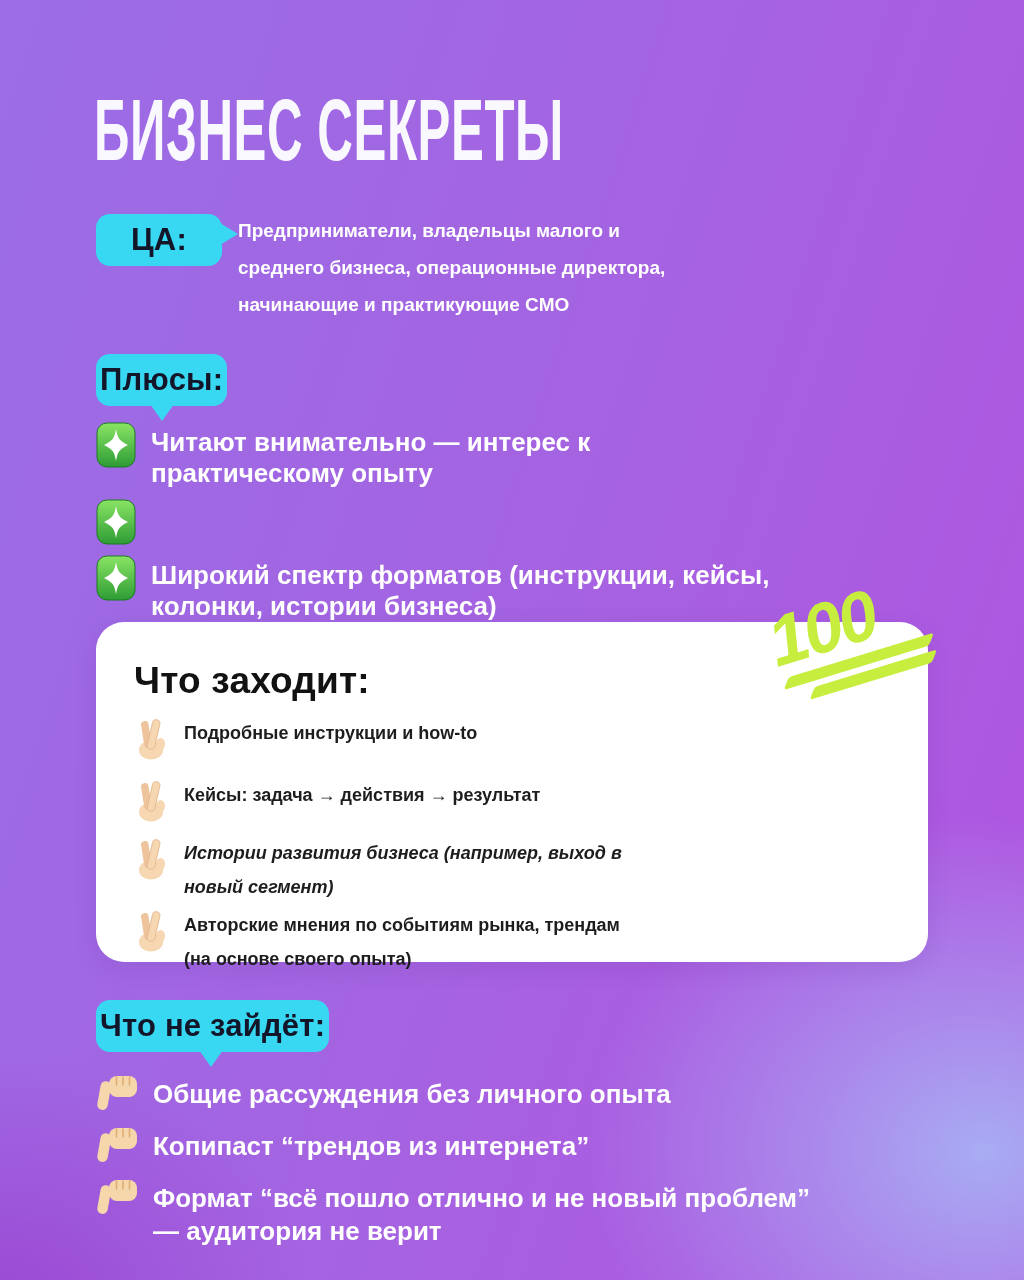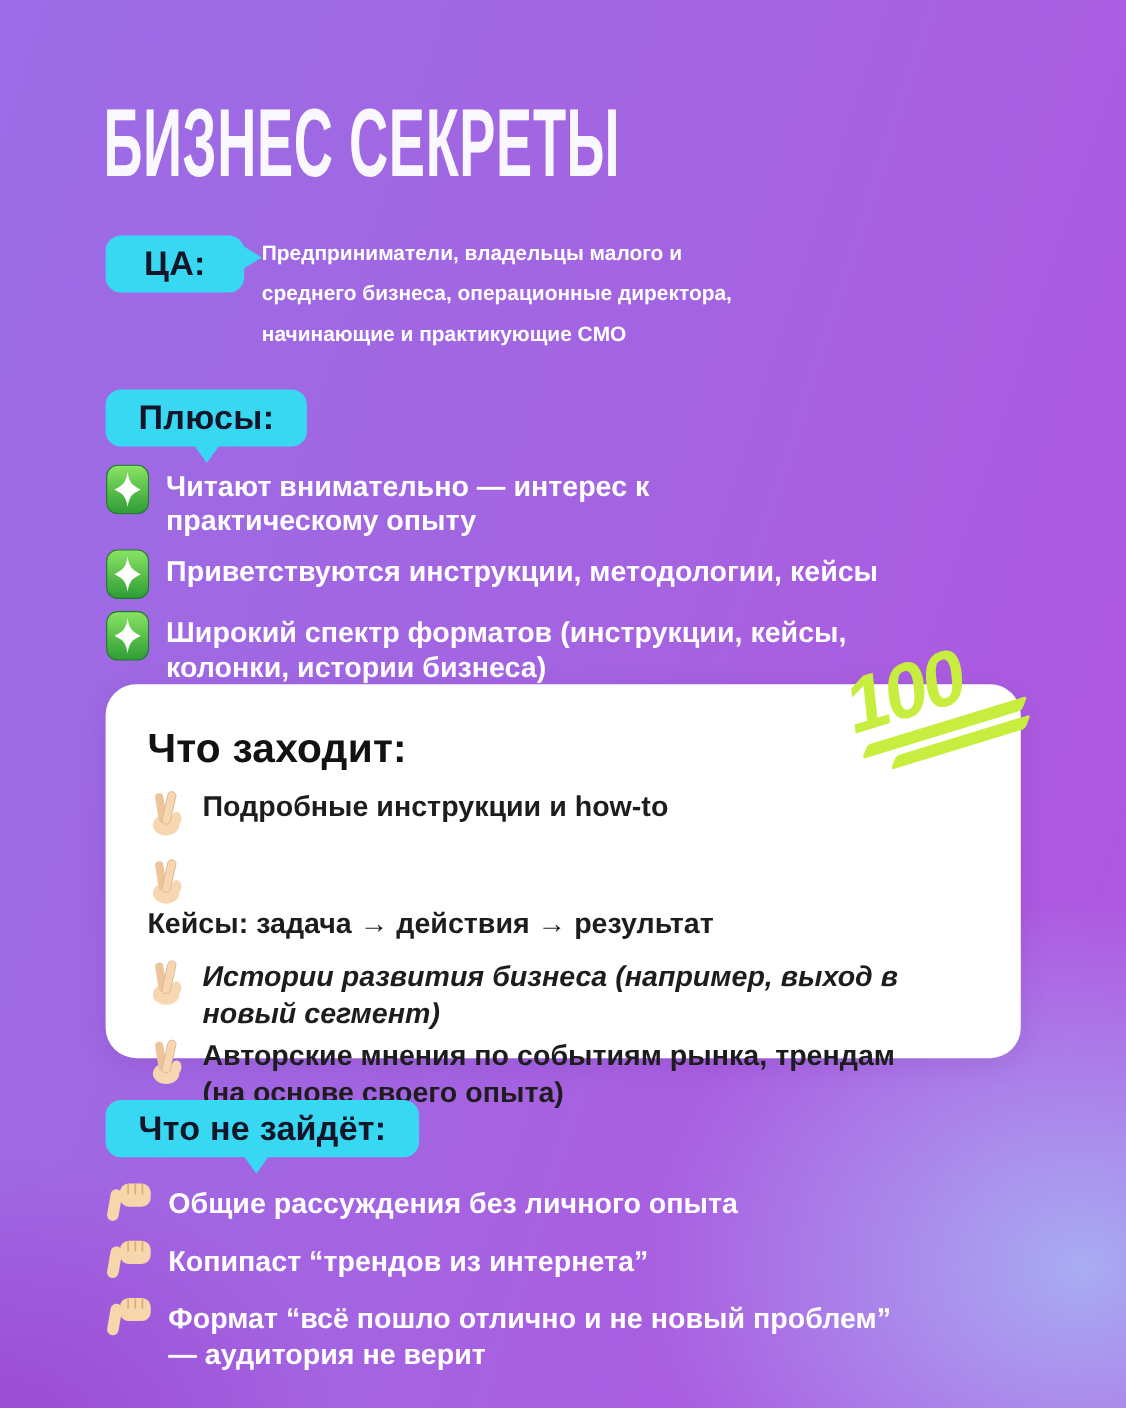--- a/index.html
+++ b/index.html
@@ -17,21 +17,21 @@
     position:absolute;left:94px;top:86px;margin:0;
     font-size:88px;font-weight:bold;line-height:1.0;letter-spacing:1px;
     color:#faf8ff;white-space:nowrap;
     transform:scaleX(.56);transform-origin:left top;
   }
 
   .badge{
     position:absolute;height:52px;display:flex;align-items:center;justify-content:center;
     background:var(--badge-cyan,#38d8f3);border-radius:14px;
     color:var(--badge-text,#131528);font-weight:bold;font-size:31px;letter-spacing:.2px;
-    padding:0 30px;box-sizing:border-box;
+    padding:0 4px;box-sizing:border-box;
   }
   .tail-right{
     position:absolute;right:-16px;top:9px;width:0;height:0;
     border-top:11px solid transparent;border-bottom:11px solid transparent;
     border-left:18px solid var(--badge-cyan,#38d8f3);
   }
   .tail-down{
     position:absolute;top:calc(100% - 2px);width:0;height:0;
     border-left:12px solid transparent;border-right:12px solid transparent;
     border-top:17px solid var(--badge-cyan,#38d8f3);
@@ -57,24 +57,24 @@
   .pros-list .li-text{color:var(--body-text,#ffffff);font-size:26px;font-weight:bold;line-height:31px;margin-top:5px;}
 
   .card{
     position:absolute;left:96px;top:622px;width:832px;height:340px;box-sizing:border-box;
     background:var(--card-bg,#ffffff);border-radius:28px;padding:38px 36px 0 38px;
     box-shadow:0 6px 24px rgba(60,20,110,.10);
   }
   .card-title{margin:0 0 14px 0;font-size:37px;font-weight:bold;color:#121212;letter-spacing:.2px;}
   .works-list{position:static;}
   .works-list li{margin-bottom:18px;}
-  .works-list li:nth-child(2){margin-bottom:14px;flex-direction:column;}
+  .works-list li:nth-child(2){margin-bottom:14px;}
   .works-list li:nth-child(3){margin-bottom:4px;font-style:italic;}
   .works-list .icon{flex:0 0 34px;margin-right:16px;margin-top:2px;}
-  .works-list .li-text{color:var(--card-text,#1d1d1f);font-size:26px;font-weight:bold;line-height:34px;}
+  .works-list .li-text{color:var(--card-text,#1d1d1f);font-size:18px;font-weight:bold;line-height:34px;}
 
   .hundred{
     position:absolute;left:772px;top:592px;width:170px;height:120px;
     transform:rotate(-17deg);z-index:5;pointer-events:none;
   }
   .h-num{
     position:absolute;left:4px;top:-8px;
     font-size:70px;line-height:1;font-weight:bold;font-style:italic;letter-spacing:-3px;
     color:var(--lime,#c7ee3e);
   }
@@ -128,21 +128,20 @@
       <span class="li-text">Читают внимательно — интерес к
 практическому опыту</span>
     </li>
     <li>
       <span class="icon">
         <svg width="40" height="46" viewBox="0 0 40 46">
             <rect x="1" y="1" width="38" height="44" rx="10" fill="url(#gspark)" stroke="#1d7a26"></rect>
             <path d="M20 7 C21.6 16.5 23.5 18.8 32 23 C23.5 27.2 21.6 29.5 20 39 C18.4 29.5 16.5 27.2 8 23 C16.5 18.8 18.4 16.5 20 7 Z" fill="#ffffff"></path>
           </svg>
       </span>
-      <span class="li-text">Приветствуются инструкции, методологии, кейсы</span>
     </li>
     <li>
       <span class="icon">
         <svg width="40" height="46" viewBox="0 0 40 46">
             <rect x="1" y="1" width="38" height="44" rx="10" fill="url(#gspark)" stroke="#1d7a26"></rect>
             <path d="M20 7 C21.6 16.5 23.5 18.8 32 23 C23.5 27.2 21.6 29.5 20 39 C18.4 29.5 16.5 27.2 8 23 C16.5 18.8 18.4 16.5 20 7 Z" fill="#ffffff"></path>
           </svg>
       </span>
       <span class="li-text">Широкий спектр форматов (инструкции, кейсы,
 колонки, истории бизнеса)</span>

